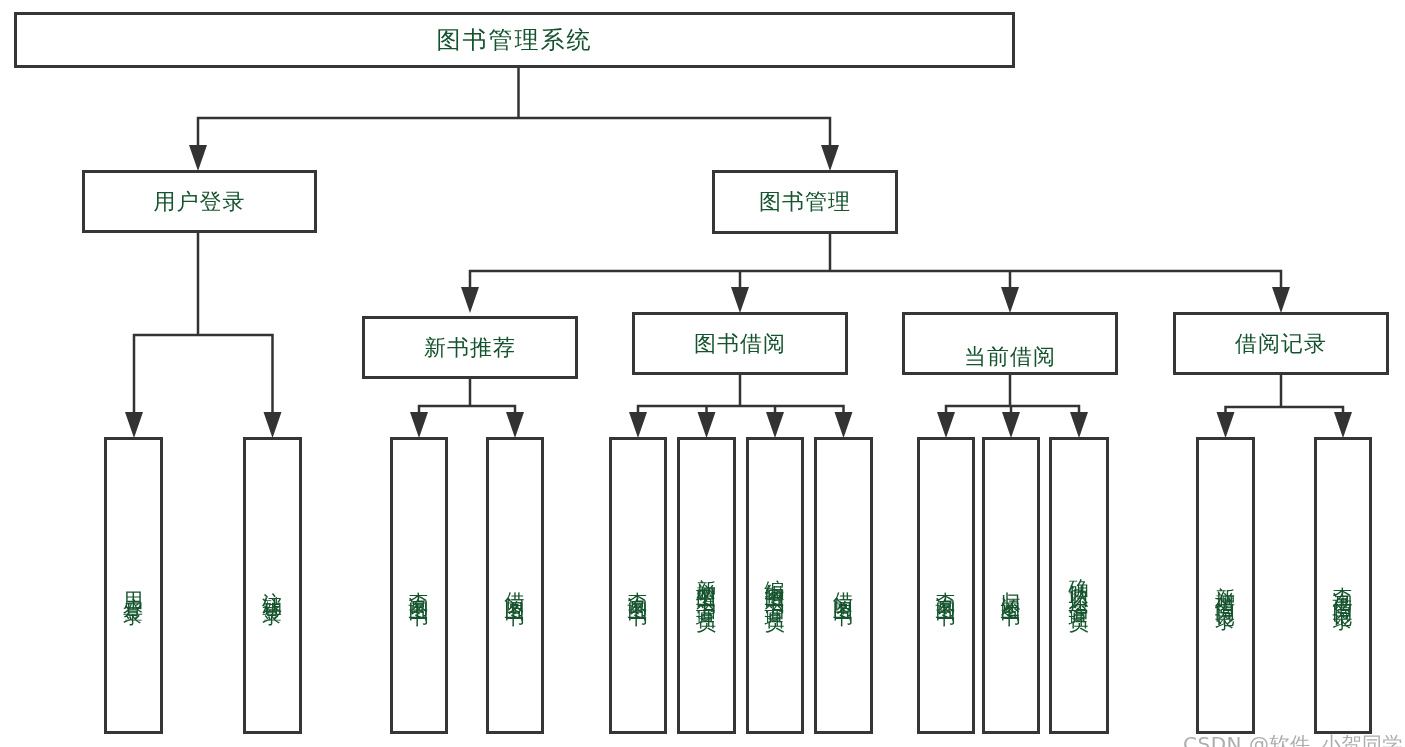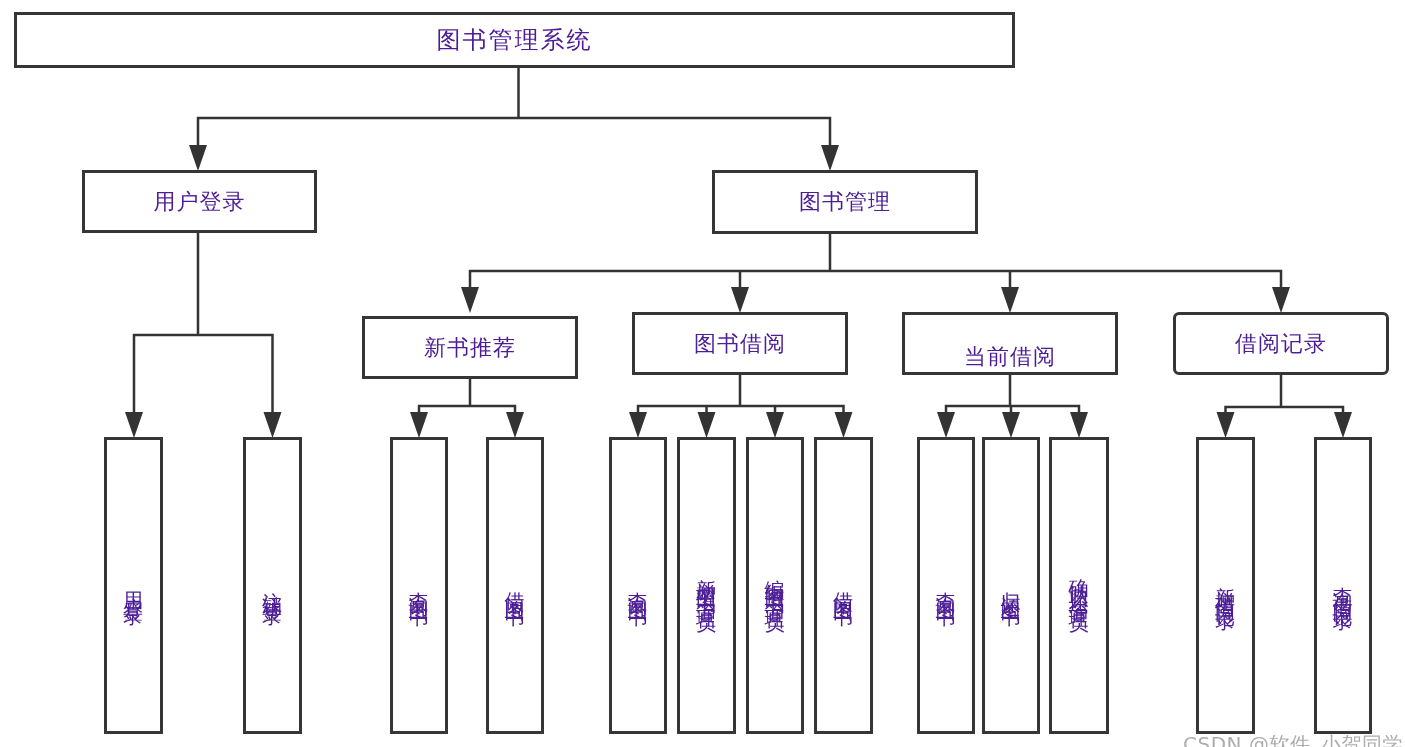--- a/index.html
+++ b/index.html
@@ -23,21 +23,21 @@
   }
   .box {
     position: absolute;
     background: #ffffff;
     border: 3px solid #363636;
     box-sizing: border-box;
     display: flex;
     align-items: center;
     justify-content: center;
     z-index: 2;
-    color: #4c1d95;
+    color: #14532d;
   }
   .h-label {
     font-size: 22px;
     letter-spacing: 1px;
     white-space: nowrap;
   }
   .root-label {
     font-size: 24px;
     letter-spacing: 2px;
   }
@@ -110,34 +110,34 @@
     </g>
   </svg>
 
   <div class="box" style="left:14px; top:12px; width:1001px; height:56px;">
     <span class="h-label root-label">图书管理系统</span>
   </div>
 
   <div class="box" style="left:82px; top:170px; width:235px; height:63px;">
     <span class="h-label">用户登录</span>
   </div>
-  <div class="box" style="left:712px; top:170px; width:266px; height:64px;">
+  <div class="box" style="left:712px; top:170px; width:186px; height:64px;">
     <span class="h-label">图书管理</span>
   </div>
 
   <div class="box" style="left:362px; top:316px; width:216px; height:63px;">
     <span class="h-label">新书推荐</span>
   </div>
   <div class="box" style="left:632px; top:312px; width:216px; height:63px;justify-content:center;">
     <span class="h-label">图书借阅</span>
   </div>
   <div class="box" style="left:902px; top:312px; width:216px; height:63px;align-items:flex-end;">
     <span class="h-label">当前借阅</span>
   </div>
-  <div class="box" style="left:1173px; top:312px; width:216px; height:63px;border-radius:6px;">
+  <div class="box" style="left:1173px; top:312px; width:216px; height:63px;">
     <span class="h-label">借阅记录</span>
   </div>
 
   <div class="box v-box" style="left:104px; top:437px; width:59px; height:297px;">
     <span class="v-label">用户登录</span>
   </div>
   <div class="box v-box" style="left:243px; top:437px; width:59px; height:297px;">
     <span class="v-label">注销登录</span>
   </div>
 

